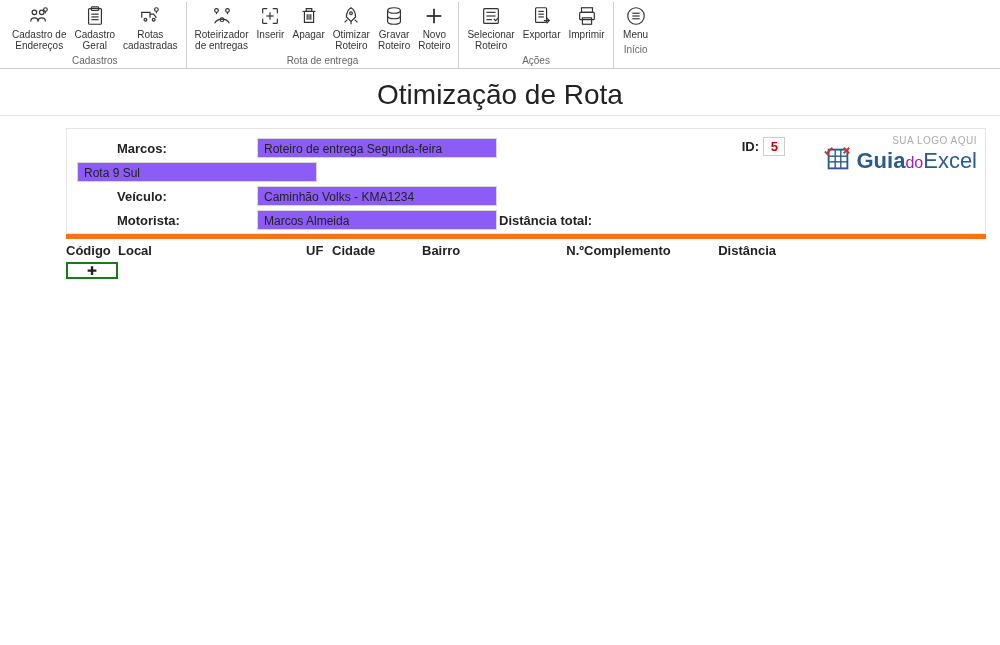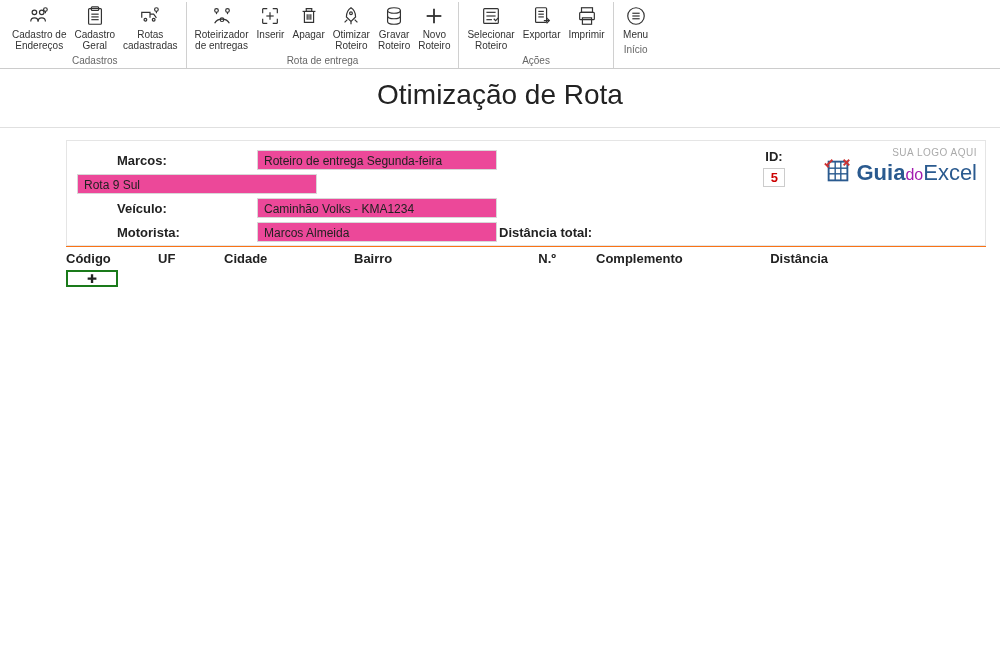--- a/index.html
+++ b/index.html
@@ -57,21 +57,21 @@
     .group-title {
       font-size: 10px;
       color: #666;
       margin-top: 2px;
     }
     .page-title {
       text-align: center;
       font-size: 28px;
       font-weight: 400;
       color: #222;
-      padding: 10px 0 16px 0;
+      padding: 10px 0 4px 0;
       border-bottom: 1px solid #e0e0e0;
     }
     .content {
       padding: 12px 16px 0 16px;
     }
     .form-area {
       margin-left: 50px;
       padding: 8px 10px 0 10px;
       border: 1px solid #e5e5e5;
       width: 920px;
@@ -84,41 +84,40 @@
       height: 22px;
     }
     .form-label {
       width: 180px;
       font-weight: bold;
       font-size: 13px;
       padding-left: 40px;
     }
     .form-value {
       width: 240px;
-      background: #ec4899;
+      background: #8b5cf6;
       border: 1px solid #d8d8d8;
       padding: 2px 6px;
       font-size: 12px;
       height: 20px;
       line-height: 16px;
     }
     .form-extra {
       font-weight: bold;
       font-size: 13px;
       margin-left: 2px;
       width: 150px;
     }
     .id-block {
       position: absolute;
       top: 8px;
       right: 200px;
       display: flex;
       align-items: center;
       gap: 4px;
-      flex-direction: column;
     }
     .id-label { font-weight: bold; font-size: 13px; }
     .id-value {
       background: #fff;
       border: 1px solid #ccc;
       color: #c00;
       font-weight: bold;
       padding: 1px 6px;
       min-width: 22px;
       text-align: right;
@@ -146,23 +145,22 @@
     .logo-do { color: #a21caf; font-weight: normal; font-size: 16px; }
     .logo-excel { color: #2a5a8f; font-weight: normal; text-align: right; }
     .logo-icon svg { width: 30px; height: 30px; }
     .table-headers {
       display: flex;
       font-weight: bold;
       font-size: 13px;
       margin-left: 50px;
       margin-top: 0;
       padding: 4px 0;
-      border-top: 1px solid #f97316;
+      border-top: 5px solid #f97316;
       width: 920px;
-      gap: 40px;
     }
     .col-codigo { width: 52px; }
     .col-local { width: 188px; }
     .col-uf { width: 26px; }
     .col-cidade { width: 90px; }
     .col-bairro { width: 132px; }
     .col-endereco { width: 210px; }
     .col-numero { width: 30px; text-align: right; }
     .col-complemento { width: 128px; }
     .col-distancia { width: 64px; text-align: right; }
@@ -412,20 +410,21 @@
     </div>
     <div class="form-row">
       <div class="form-label">Motorista:</div>
       <div class="form-value">Marcos Almeida</div>
       <div class="form-extra">Distância total:</div>
     </div>
   </div>
 
   <div class="table-headers">
     <div class="col-codigo">Código</div>
+    <div class="col-local">Local</div>
     <div class="col-uf">UF</div>
     <div class="col-cidade">Cidade</div>
     <div class="col-bairro">Bairro</div>
     <div class="col-numero">N.º</div>
     <div class="col-complemento">Complemento</div>
     <div class="col-distancia">Distância</div>
   </div>
 
   <div class="active-cell">
     <span class="plus-cursor">✚</span>

